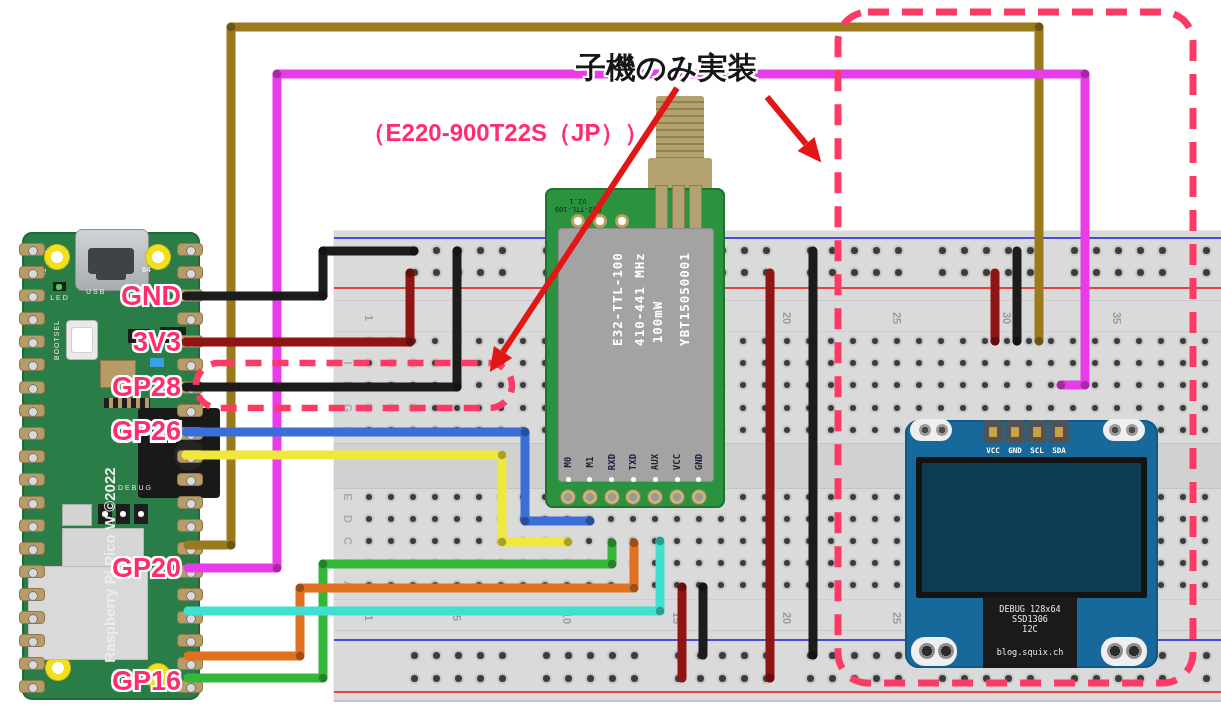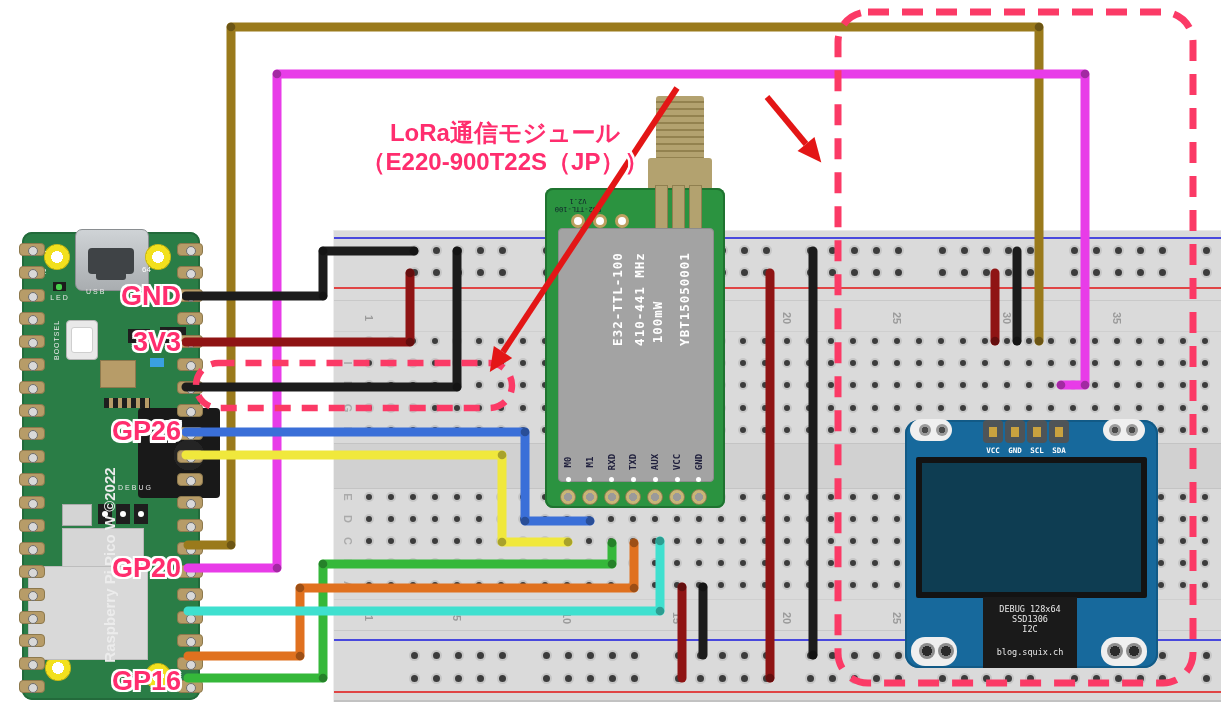--- a/index.html
+++ b/index.html
@@ -904,24 +904,25 @@
 
   <svg id="annosvg" width="1221" height="716">
       <rect x="838" y="12" width="355" height="671" rx="30" fill="none" stroke="#fb3a66" stroke-width="7" stroke-dasharray="21 13"></rect>
       <rect x="196" y="363" width="316" height="45" rx="22.5" fill="none" stroke="#fb3a66" stroke-width="6.5" stroke-dasharray="16 11"></rect>
       <line x1="677" y1="88" x2="503" y2="352" stroke="#e31616" stroke-width="6"></line>
       <polygon points="489.79247930878824,372.03899691080403 493.8154597492148,345.94655301652796 512.1845402507852,358.05344698347204" fill="#e31616"></polygon>
       <line x1="767" y1="97" x2="806" y2="144" stroke="#e31616" stroke-width="6"></line>
       <polygon points="821.3257392703356,162.46948065912235 797.5348213645689,151.02429716557046 814.4651786354311,136.97570283442954" fill="#e31616"></polygon>
     </svg>
 
+  <div class="abs jtitle outl" style="left:576px;top:48px;">子機のみ実装</div>
   <div class="abs biglabel outl" style="left:350px;top:118px;width:310px;text-align:center;">
-    <div>LoRa通信モジュール</div>
     <div>（E220-900T22S（JP））</div>
   </div>
 
   <div class="pinlbl outl" style="top:279px;">GND</div>
   <div class="pinlbl outl" style="top:325px;">3V3</div>
+  <div class="pinlbl outl" style="top:370px;">GP28</div>
   <div class="pinlbl outl" style="top:415px;">GP27</div>
   <div class="pinlbl outl" style="top:414px;">GP26</div>
   <div class="pinlbl outl" style="top:551px;">GP20</div>
   <div class="pinlbl outl" style="top:664px;">GP16</div>
 </div>
 
 </body></html>

